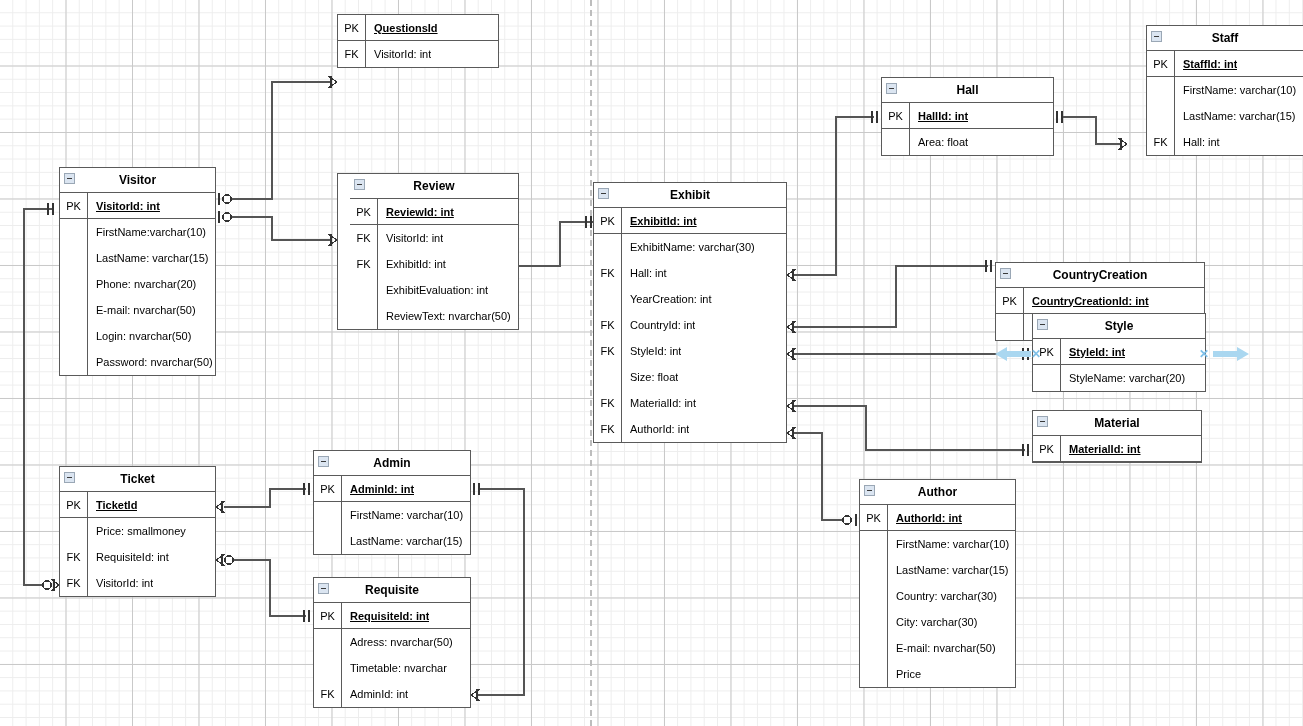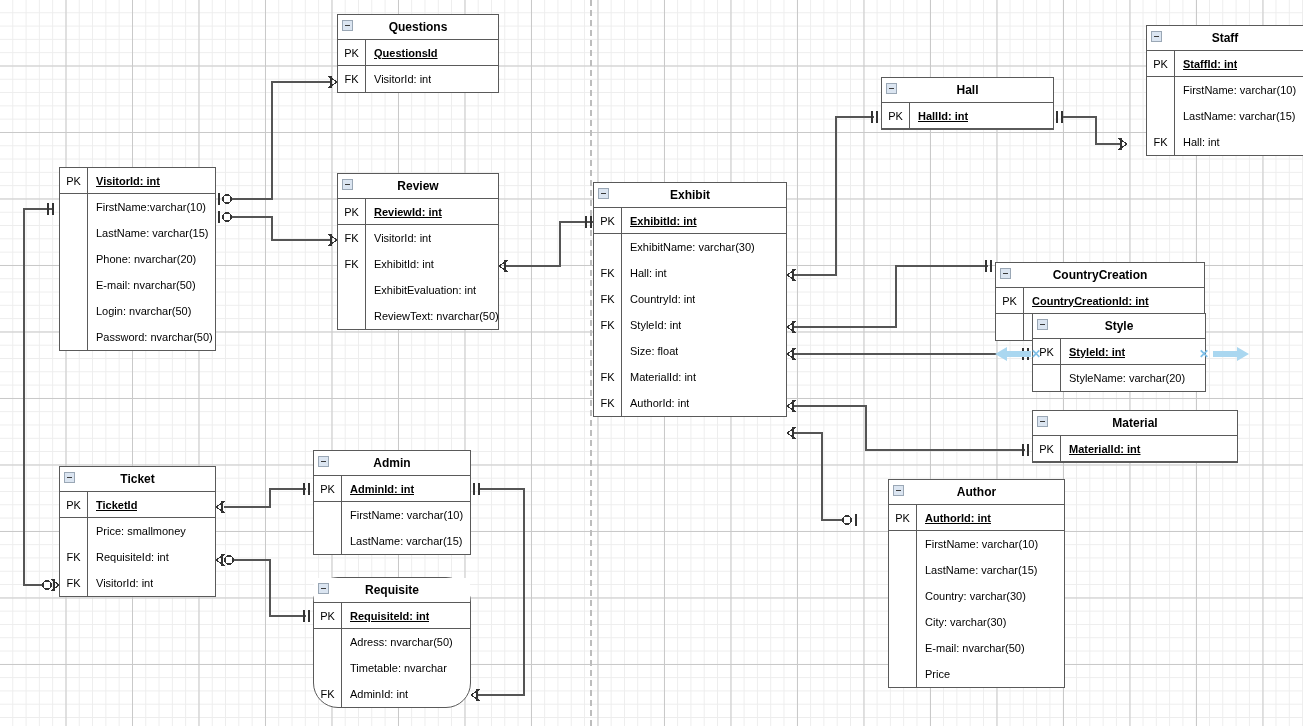--- a/index.html
+++ b/index.html
@@ -217,33 +217,33 @@
   <div class="hl-arrow" style="left:1211px;top:343px;">
     <svg width="40" height="22" viewBox="0 0 40 22">
         <path d="M 38 11 L 26 4 L 26 8 L 2 8 L 2 14 L 26 14 L 26 18 Z" fill="#aad7f0"></path>
       </svg>
   </div>
   <div class="hl-x" style="left:1031px;top:347px;">✕</div>
   <div class="hl-x" style="left:1199px;top:347px;">✕</div>
 
   <div id="entities">
       <div class="ent" style="left: 337px; top: 14px; width: 162px;">
-        <div class="ent-title"><span class="collapse-box"></span><span>Questions</span></div>
         <div class="ent-body">
           <div class="row pk-row">
             <div class="key">PK</div>
             <div class="attr pk">QuestionsId</div>
           </div>
           <div class="row">
             <div class="key">FK</div>
             <div class="attr">VisitorId: int</div>
           </div>
         </div>
       </div>
       <div class="ent" style="left: 59px; top: 167px; width: 157px;">
+        <div class="ent-title"><span class="collapse-box"></span><span>Visitor</span></div>
         <div class="ent-body">
           <div class="row pk-row">
             <div class="key">PK</div>
             <div class="attr pk">VisitorId: int</div>
           </div>
           <div class="row">
             <div class="keyspacer"></div>
             <div class="attr">FirstName:varchar(10)</div>
           </div>
           <div class="row">
@@ -261,21 +261,21 @@
           <div class="row">
             <div class="keyspacer"></div>
             <div class="attr">Login: nvarchar(50)</div>
           </div>
           <div class="row">
             <div class="keyspacer"></div>
             <div class="attr">Password: nvarchar(50)</div>
           </div>
         </div>
       </div>
-      <div class="ent" style="left: 337px; top: 173px; width: 162px;">
+      <div class="ent" style="left: 337px; top: 173px; width: 182px; padding-left: 12px;">
         <div class="ent-title"><span class="collapse-box"></span><span>Review</span></div>
         <div class="ent-body">
           <div class="row pk-row">
             <div class="key">PK</div>
             <div class="attr pk">ReviewId: int</div>
           </div>
           <div class="row">
             <div class="key">FK</div>
             <div class="attr">VisitorId: int</div>
           </div>
@@ -302,20 +302,24 @@
           </div>
           <div class="row">
             <div class="keyspacer"></div>
             <div class="attr">ExhibitName: varchar(30)</div>
           </div>
           <div class="row">
             <div class="key">FK</div>
             <div class="attr">Hall: int</div>
           </div>
           <div class="row">
+            <div class="keyspacer"></div>
+            <div class="attr">YearCreation: int</div>
+          </div>
+          <div class="row">
             <div class="key">FK</div>
             <div class="attr">CountryId: int</div>
           </div>
           <div class="row">
             <div class="key">FK</div>
             <div class="attr">StyleId: int</div>
           </div>
           <div class="row">
             <div class="keyspacer"></div>
             <div class="attr">Size: float</div>
@@ -330,20 +334,24 @@
           </div>
         </div>
       </div>
       <div class="ent" style="left: 881px; top: 77px; width: 173px;">
         <div class="ent-title"><span class="collapse-box"></span><span>Hall</span></div>
         <div class="ent-body">
           <div class="row pk-row">
             <div class="key">PK</div>
             <div class="attr pk">HallId: int</div>
           </div>
+          <div class="row">
+            <div class="keyspacer"></div>
+            <div class="attr">Area: float</div>
+          </div>
         </div>
       </div>
       <div class="ent" style="left: 1127px; top: 25px; width: 158px; margin-left: 19px;">
         <div class="ent-title"><span class="collapse-box"></span><span>Staff</span></div>
         <div class="ent-body">
           <div class="row pk-row">
             <div class="key">PK</div>
             <div class="attr pk">StaffId: int</div>
           </div>
           <div class="row">
@@ -379,30 +387,30 @@
           <div class="row pk-row">
             <div class="key">PK</div>
             <div class="attr pk">StyleId: int</div>
           </div>
           <div class="row">
             <div class="keyspacer"></div>
             <div class="attr">StyleName: varchar(20)</div>
           </div>
         </div>
       </div>
-      <div class="ent" style="left: 1032px; top: 410px; width: 206px;">
+      <div class="ent" style="left: 1032px; top: 410px; width: 170px;">
         <div class="ent-title"><span class="collapse-box"></span><span>Material</span></div>
         <div class="ent-body">
           <div class="row pk-row">
             <div class="key">PK</div>
             <div class="attr pk">MaterialId: int</div>
           </div>
         </div>
       </div>
-      <div class="ent" style="left: 888px; top: 479px; width: 177px;">
+      <div class="ent" style="left: 859px; top: 479px; width: 157px;">
         <div class="ent-title"><span class="collapse-box"></span><span>Author</span></div>
         <div class="ent-body">
           <div class="row pk-row">
             <div class="key">PK</div>
             <div class="attr pk">AuthorId: int</div>
           </div>
           <div class="row">
             <div class="keyspacer"></div>
             <div class="attr">FirstName: varchar(10)</div>
           </div>
@@ -459,21 +467,21 @@
           <div class="row">
             <div class="keyspacer"></div>
             <div class="attr">FirstName: varchar(10)</div>
           </div>
           <div class="row">
             <div class="keyspacer"></div>
             <div class="attr">LastName: varchar(15)</div>
           </div>
         </div>
       </div>
-      <div class="ent" style="left: 313px; top: 577px; width: 158px; border-radius: 25px;">
+      <div class="ent" style="left: 313px; top: 577px; width: 158px;">
         <div class="ent-title"><span class="collapse-box"></span><span>Requisite</span></div>
         <div class="ent-body">
           <div class="row pk-row">
             <div class="key">PK</div>
             <div class="attr pk">RequisiteId: int</div>
           </div>
           <div class="row">
             <div class="keyspacer"></div>
             <div class="attr">Adress: nvarchar(50)</div>
           </div>

